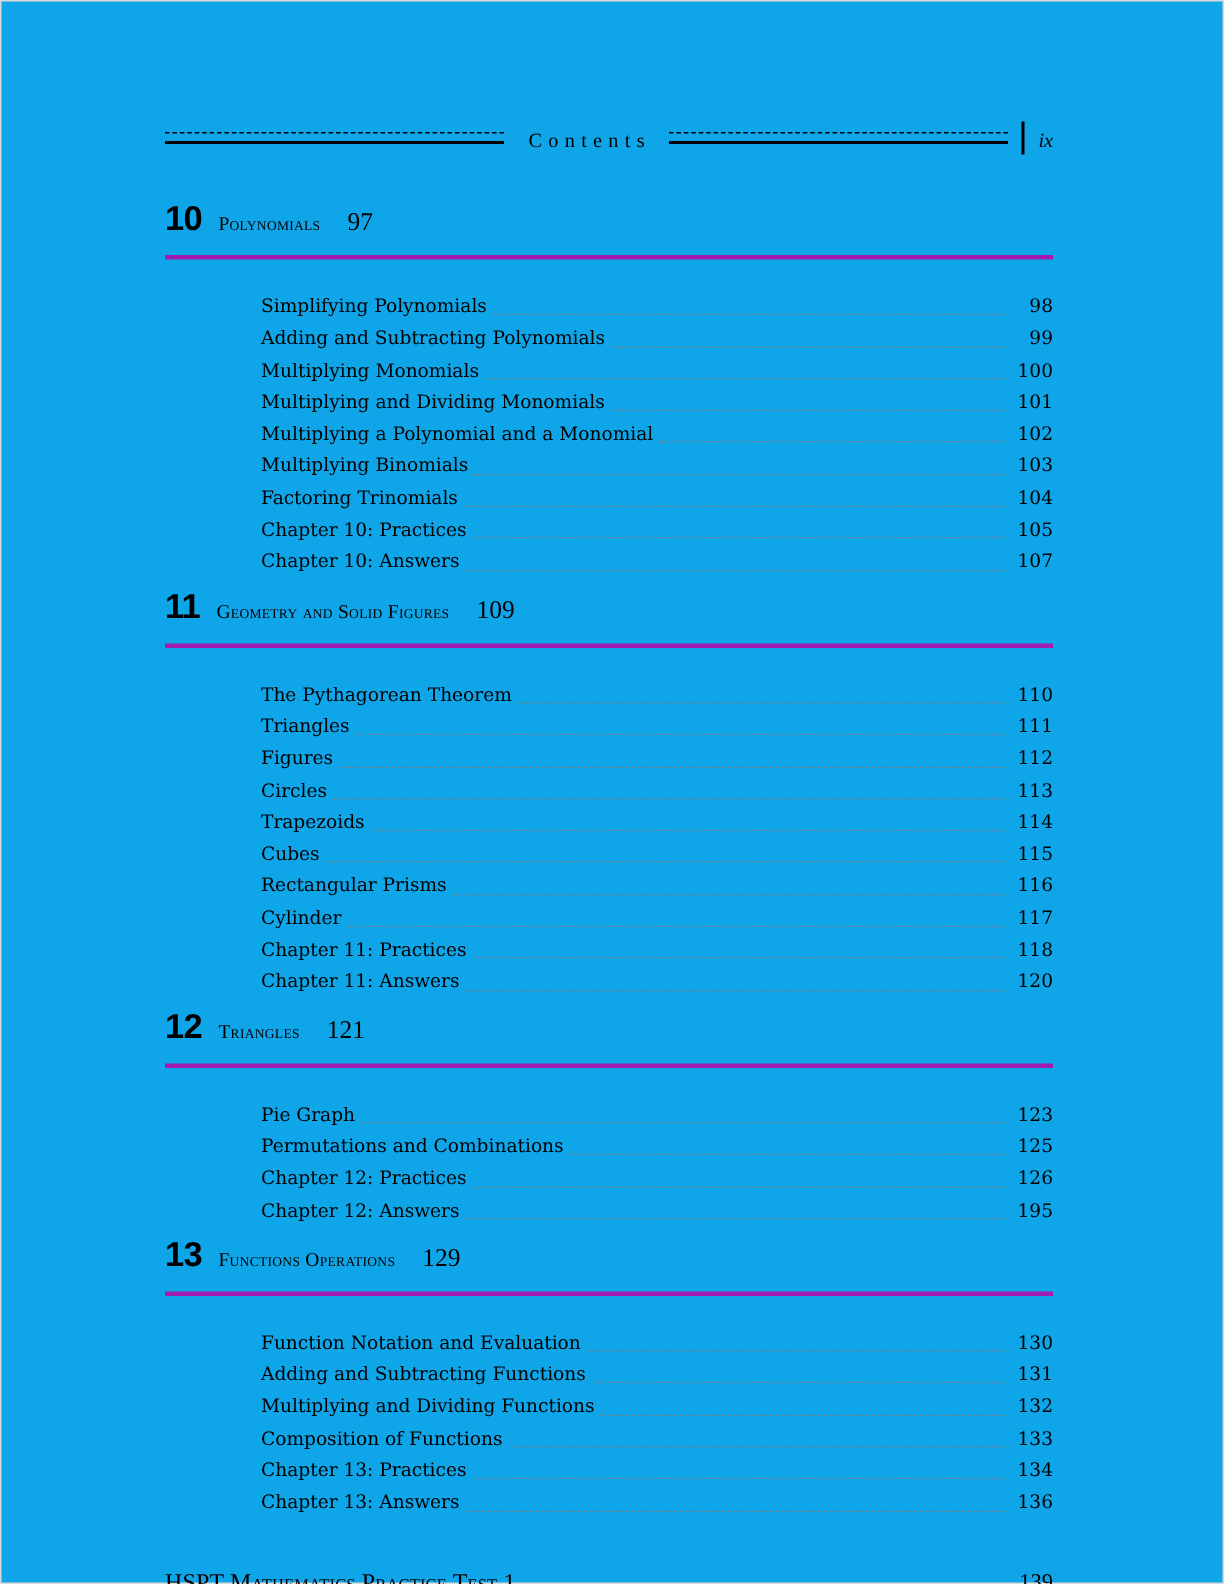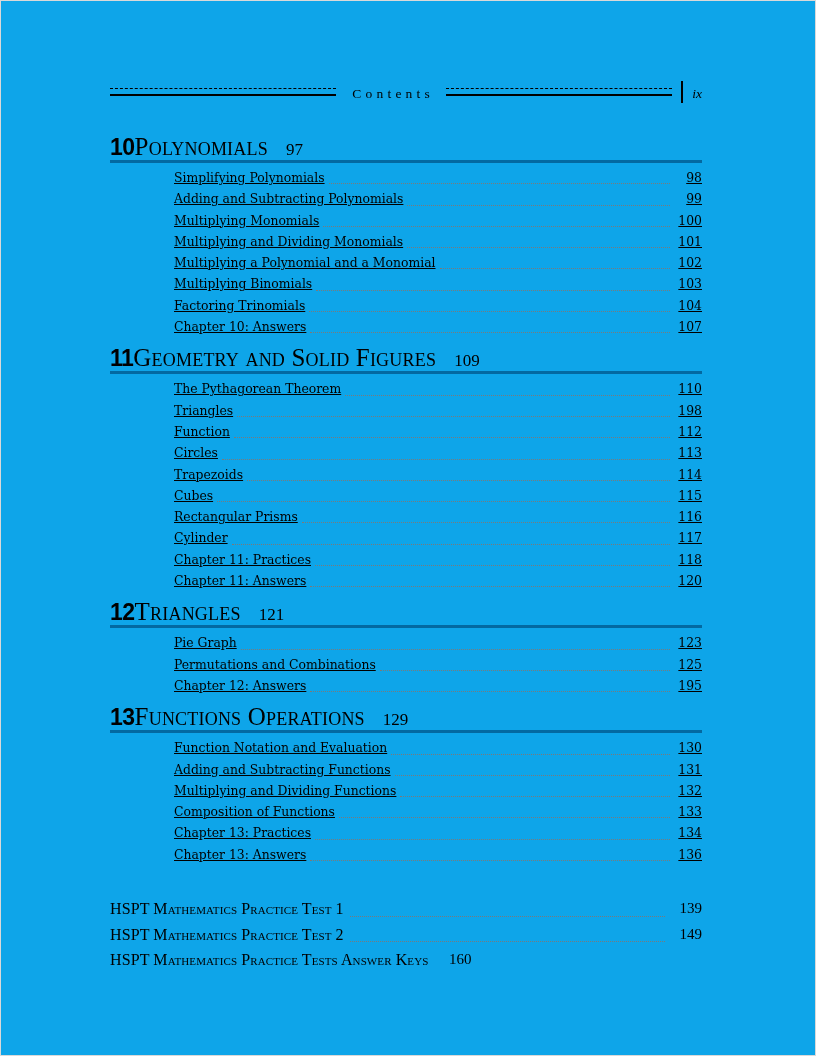--- a/index.html
+++ b/index.html
@@ -91,50 +91,50 @@
     width: 592px;
   }
 
   
   .chapter {
     margin-bottom: 0;
   }
   .chap-head {
     display: flex;
     align-items: baseline;
-    padding-bottom: 1px;
-    border-bottom: 3px solid #0369a1;
+    padding-bottom: 13px;
+    border-bottom: 3px solid #a21caf;
     white-space: nowrap;
   }
   .chap-num {
     font-family: "Liberation Sans", "DejaVu Sans", sans-serif;
     font-weight: bold;
     font-size: 23px;
     line-height: 1;
     letter-spacing: -0.5px;
   }
   .chap-title {
     font-family: "Liberation Serif", "DejaVu Serif", serif;
     font-variant: small-caps;
-    font-size: 25px;
+    font-size: 13px;
     line-height: 1;
+    margin-left: 11px;
     letter-spacing: 0.2px;
   }
   .chap-page {
     font-family: "Liberation Serif", "DejaVu Serif", serif;
     font-size: 17px;
     line-height: 1;
     margin-left: 18px;
   }
 
   
   .entries {
-    padding-top: 4px;
+    padding-top: 20px;
     padding-bottom: 8px;
-    text-decoration: underline;
   }
   .entry {
     display: flex;
     align-items: flex-end;
     font-family: "DejaVu Serif", "Liberation Serif", serif;
     font-size: 12.4px;
     line-height: 21.3px;
     margin-left: 64px;
     white-space: nowrap;
   }
@@ -241,20 +241,25 @@
               <span class="entry-label">Multiplying Binomials</span>
               <span class="entry-dots"></span>
               <span class="entry-page">103</span>
             </div>
             <div class="entry">
               <span class="entry-label">Factoring Trinomials</span>
               <span class="entry-dots"></span>
               <span class="entry-page">104</span>
             </div>
             <div class="entry">
+              <span class="entry-label">Chapter 10: Practices</span>
+              <span class="entry-dots"></span>
+              <span class="entry-page">105</span>
+            </div>
+            <div class="entry">
               <span class="entry-label">Chapter 10: Answers</span>
               <span class="entry-dots"></span>
               <span class="entry-page">107</span>
             </div>
           </div>
         </div>
         <div class="chapter">
           <div class="chap-head">
             <span class="chap-num">11</span>
             <span class="chap-title">Geometry and Solid Figures</span>
@@ -262,24 +267,24 @@
           </div>
           <div class="entries">
             <div class="entry">
               <span class="entry-label">The Pythagorean Theorem</span>
               <span class="entry-dots"></span>
               <span class="entry-page">110</span>
             </div>
             <div class="entry">
               <span class="entry-label">Triangles</span>
               <span class="entry-dots"></span>
-              <span class="entry-page">198</span>
-            </div>
-            <div class="entry">
-              <span class="entry-label">Function</span>
+              <span class="entry-page">111</span>
+            </div>
+            <div class="entry">
+              <span class="entry-label">Figures</span>
               <span class="entry-dots"></span>
               <span class="entry-page">112</span>
             </div>
             <div class="entry">
               <span class="entry-label">Circles</span>
               <span class="entry-dots"></span>
               <span class="entry-page">113</span>
             </div>
             <div class="entry">
               <span class="entry-label">Trapezoids</span>
@@ -322,20 +327,25 @@
           <div class="entries">
             <div class="entry">
               <span class="entry-label">Pie Graph</span>
               <span class="entry-dots"></span>
               <span class="entry-page">123</span>
             </div>
             <div class="entry">
               <span class="entry-label">Permutations and Combinations</span>
               <span class="entry-dots"></span>
               <span class="entry-page">125</span>
+            </div>
+            <div class="entry">
+              <span class="entry-label">Chapter 12: Practices</span>
+              <span class="entry-dots"></span>
+              <span class="entry-page">126</span>
             </div>
             <div class="entry">
               <span class="entry-label">Chapter 12: Answers</span>
               <span class="entry-dots"></span>
               <span class="entry-page">195</span>
             </div>
           </div>
         </div>
         <div class="chapter">
           <div class="chap-head">

